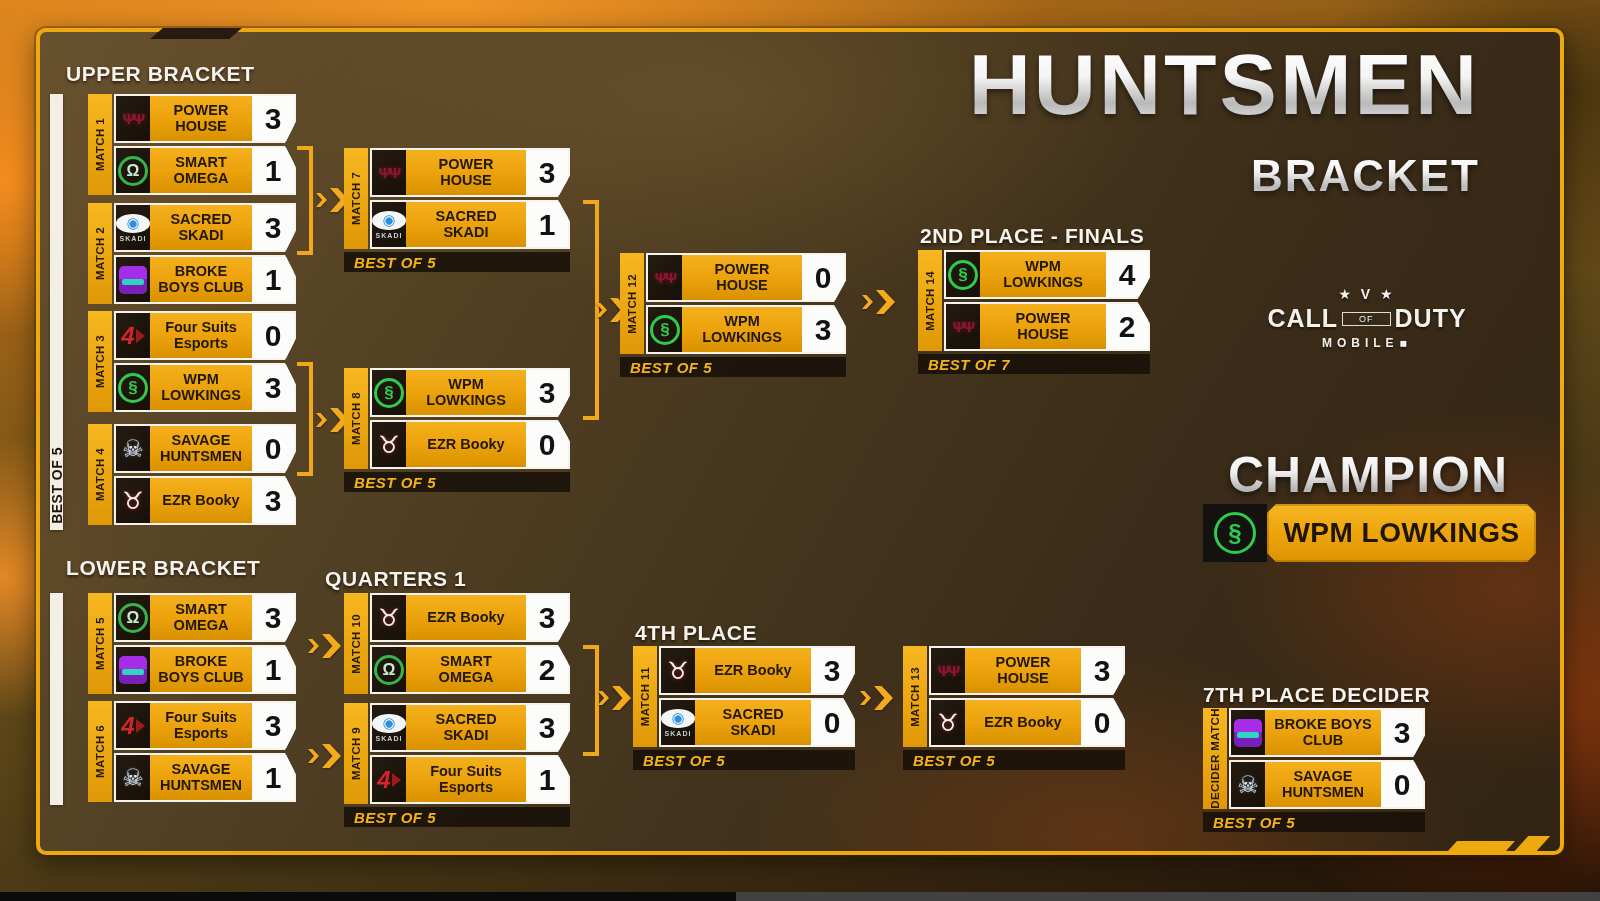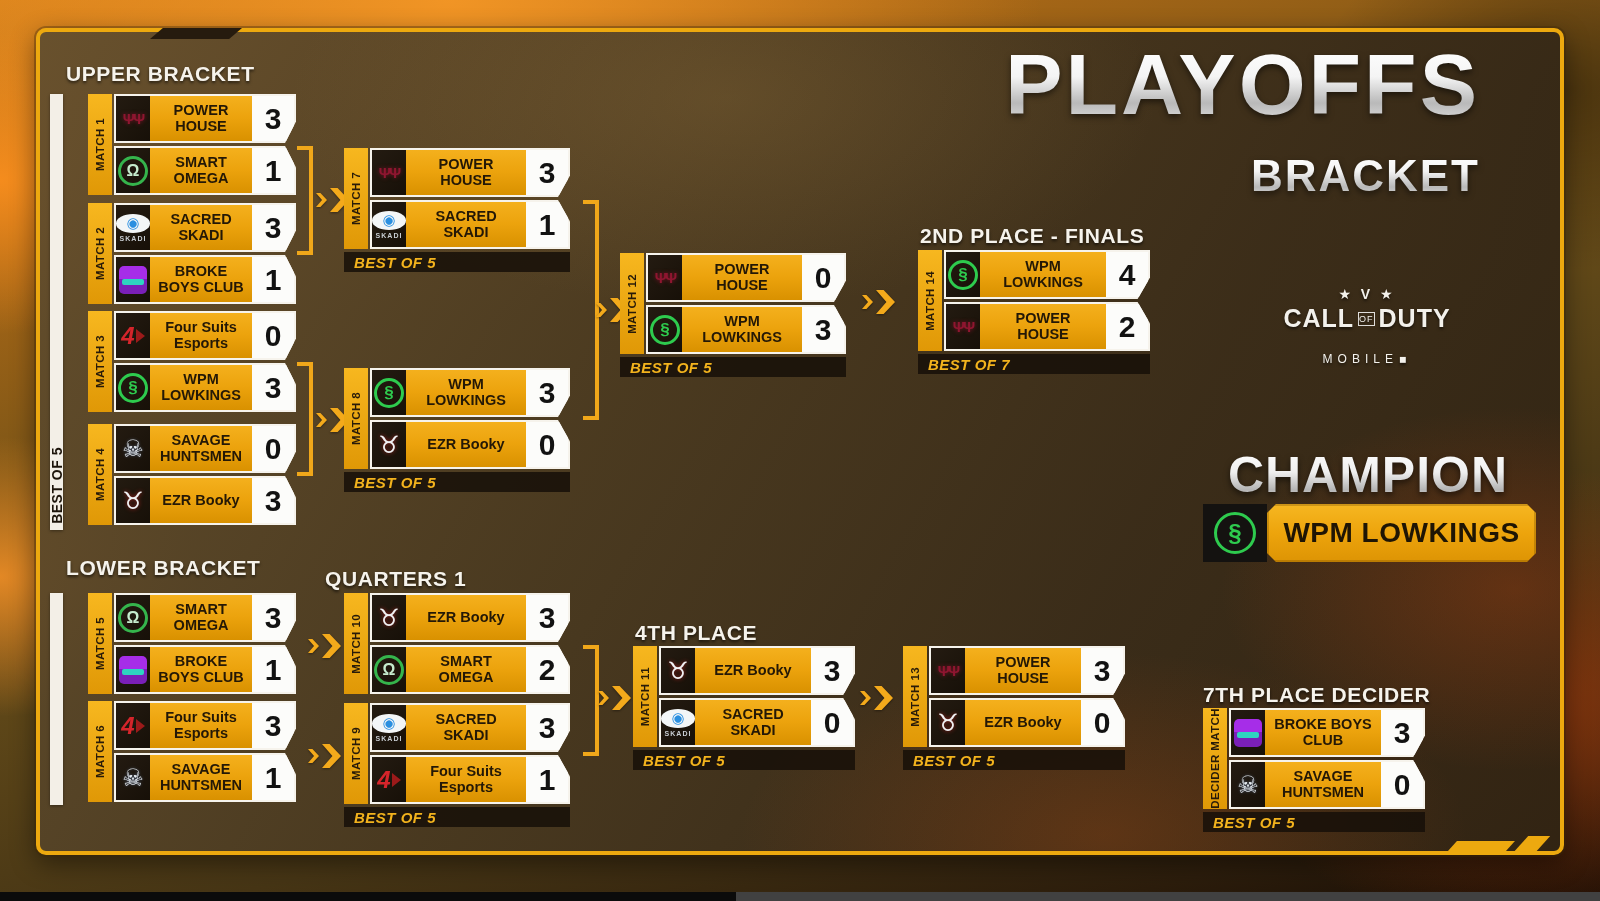--- a/index.html
+++ b/index.html
@@ -116,22 +116,22 @@
   .a1{left:316px;top:188px} .a2{left:316px;top:408px} .a3{left:596px;top:298px}
   .a4{left:862px;top:290px} .a5{left:308px;top:634px} .a6{left:308px;top:744px}
   .a7{left:598px;top:686px} .a8{left:860px;top:686px}
 
   
   .codlogo { position:absolute; left:1278px; top:286px; width:178px; text-align:center;
     color:#f3f1ec; text-shadow:0 2px 3px rgba(0,0,0,.55); }
   .l-stars { font-size:14px; letter-spacing:3px; font-weight:bold; }
   .l-call { font-size:25px; font-weight:bold; letter-spacing:1px; display:flex;
     align-items:center; justify-content:center; gap:4px; margin-top:2px; }
-  .l-of { font-size:9px; border:1px solid rgba(255,255,255,.85); padding:1px 0; font-weight:normal; }
-  .l-mobile { font-size:12px; letter-spacing:5px; font-weight:normal; margin-top:19px;
+  .l-of { font-size:9px; border:1px solid rgba(255,255,255,.85); padding:1px 16px; font-weight:normal; }
+  .l-mobile { font-size:12px; letter-spacing:5px; font-weight:bold; margin-top:3px;
     display:flex; align-items:center; justify-content:center; gap:1px; }
   .l-mmark { font-size:9px; }
   .l-gm { font-size:88px; font-weight:bold; letter-spacing:-6px; line-height:.95; margin-top:4px;
     color:transparent; background:linear-gradient(180deg,#ffffff,#d9d9d9 60%,#aeaeae);
     -webkit-background-clip:text; background-clip:text;
     filter:drop-shadow(0 3px 3px rgba(0,0,0,.5)); }
   .champ-h { position:absolute; left:1198px; top:446px; width:340px; text-align:center;
     font-size:50px; font-weight:bold; letter-spacing:1px; color:transparent;
     background:linear-gradient(180deg,#ffffff 0%,#efefef 45%,#b5b5b5 75%,#e0e0e0 100%);
     -webkit-background-clip:text; background-clip:text;
@@ -148,21 +148,21 @@
 </style>
 </head>
 <body>
 
 <div class="stage">
   <div class="panel"></div>
   <div class="corner-tl"></div>
   <div class="corner-br1"></div>
   <div class="corner-br2"></div>
 
-  <div class="t1">PLAYOFFS</div>
+  <div class="t1">HUNTSMEN</div>
   <div class="t2">BRACKET</div>
 
   <div class="sec-h" style="left:66px;top:62px">UPPER BRACKET</div>
   <div class="sec-h" style="left:66px;top:556px">LOWER BRACKET</div>
   <div class="sec-h" style="left:325px;top:567px">QUARTERS 1</div>
   <div class="sec-h" style="left:635px;top:621px">4TH PLACE</div>
   <div class="sec-h" style="left:920px;top:224px">2ND PLACE - FINALS</div>
   <div class="sec-h" style="left:1203px;top:683px">7TH PLACE DECIDER</div>
 
   <div class="sbar sbar-upper">

